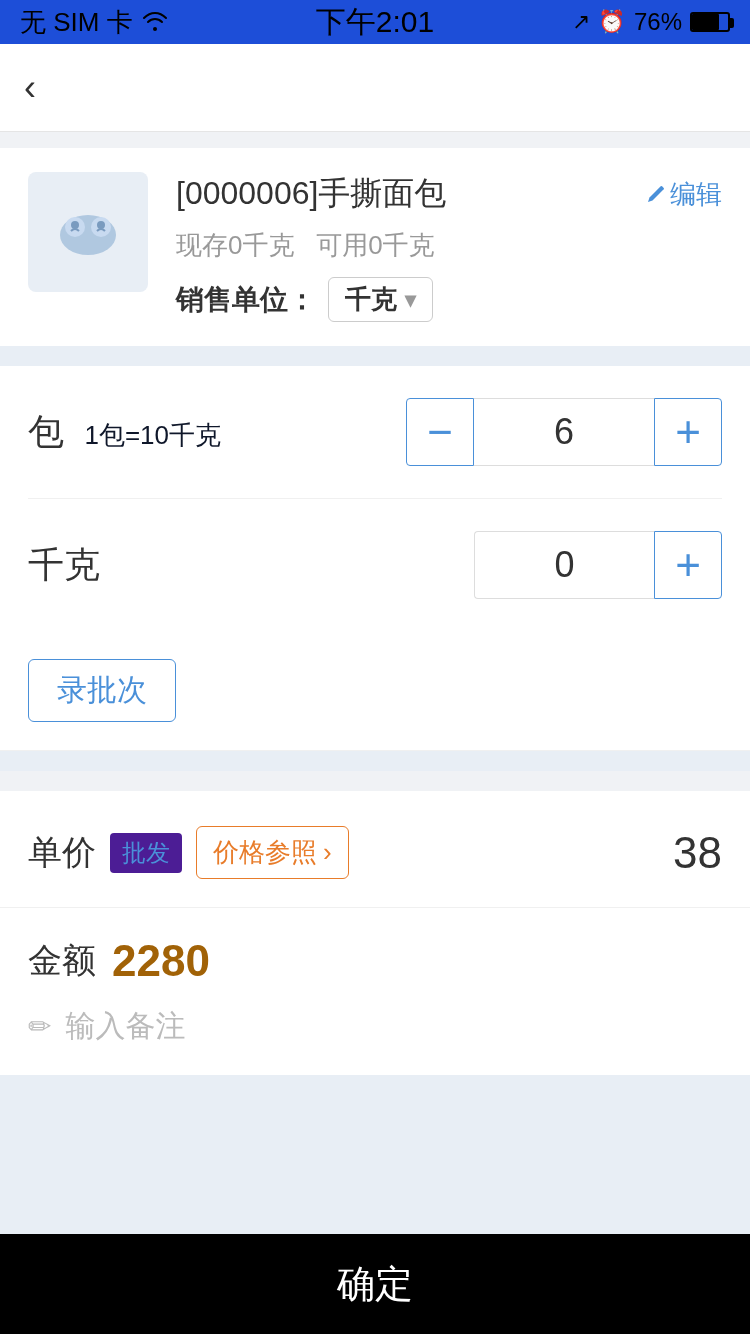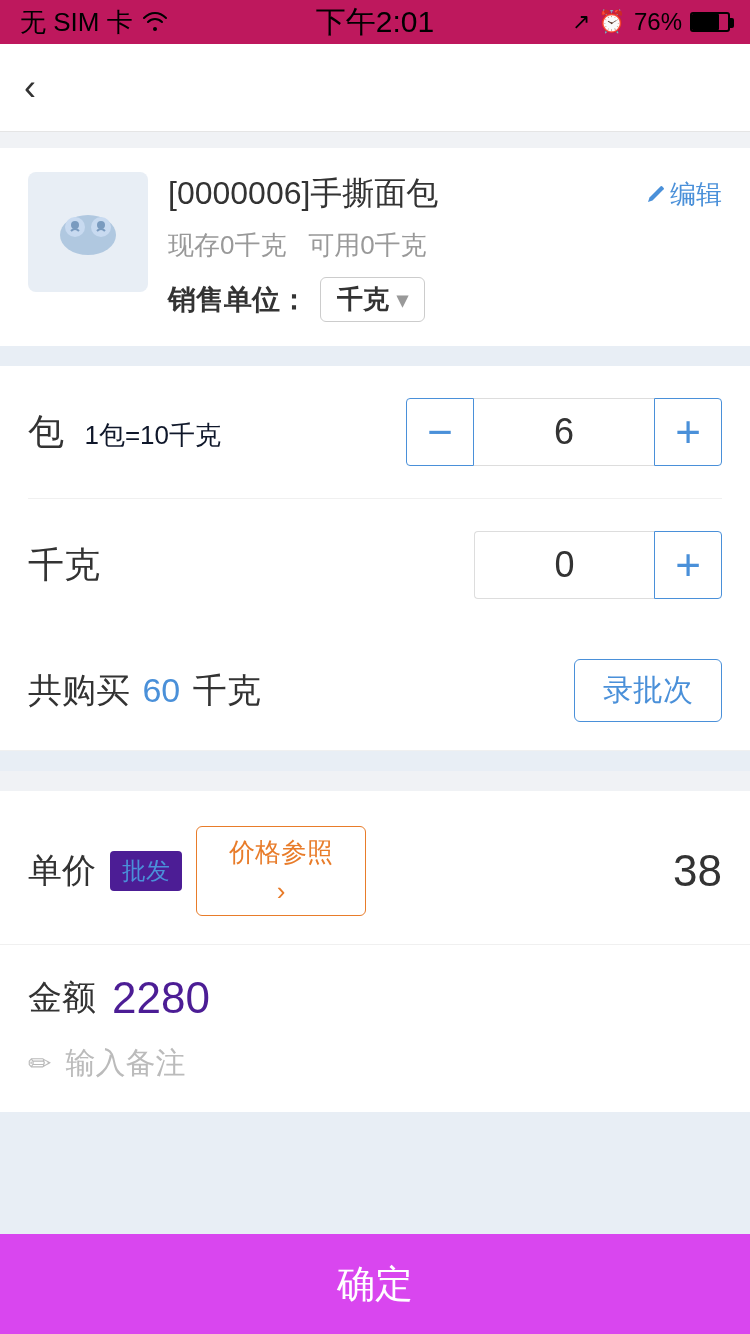--- a/index.html
+++ b/index.html
@@ -10,21 +10,21 @@
       width: 750px;
       min-height: 1334px;
       position: relative;
       overflow-x: hidden;
     }
 
     
     .status-bar {
       width: 750px;
       height: 44px;
-      background: #be185d;
+      background: #1d4ed8;
       display: flex;
       align-items: center;
       justify-content: space-between;
       padding: 0 20px;
       font-size: 28px;
     }
     .status-left {
       display: flex;
       align-items: center;
       gap: 8px;
@@ -70,21 +70,21 @@
       font-weight: 500;
       color: #333;
     }
 
     
     .product-card {
       background: #fff;
       padding: 24px 28px;
       display: flex;
       align-items: flex-start;
-      gap: 20px;
+      gap: 28px;
       margin-top: 16px;
     }
     .product-thumb {
       width: 120px;
       height: 120px;
       background: #e8eef5;
       border-radius: 8px;
       display: flex;
       align-items: center;
       justify-content: center;
@@ -240,29 +240,28 @@
     .batch-tag {
       background: #4c1d95;
       color: #4a90d9;
       font-size: 24px;
       padding: 4px 12px;
       border-radius: 4px;
     }
     .price-ref-btn {
       border: 1.5px solid #e87c2a;
       border-radius: 6px;
-      padding: 8px 32px;
+      padding: 8px 16px;
       font-size: 26px;
       color: #e87c2a;
       background: #fff;
       cursor: pointer;
       display: flex;
       align-items: center;
       gap: 6px;
-      flex-direction: column;
     }
     .price-value {
       font-size: 44px;
       color: #333;
       font-weight: 400;
     }
 
     
     .amount-section {
       background: #fff;
@@ -273,22 +272,22 @@
       align-items: center;
       gap: 16px;
       margin-bottom: 20px;
     }
     .amount-label {
       font-size: 34px;
       color: #333;
     }
     .amount-value {
       font-size: 44px;
-      color: #4c1d95;
-      font-weight: 400;
+      color: #a16207;
+      font-weight: 700;
     }
     .remark-row {
       display: flex;
       align-items: center;
       gap: 14px;
       color: #bbb;
       font-size: 30px;
     }
     .pencil-icon {
       font-size: 28px;
@@ -301,21 +300,21 @@
       height: 340px;
     }
 
     
     .confirm-btn {
       position: fixed;
       bottom: 0;
       left: 0;
       width: 750px;
       height: 100px;
-      background: #d946ef;
+      background: #000000;
       color: #fff;
       font-size: 38px;
       border: none;
       cursor: pointer;
       display: flex;
       align-items: center;
       justify-content: center;
     }
   </style>
 </head>
@@ -405,25 +404,20 @@
       <span style="font-size:36px;color:#333;">千克</span>
     </div>
     <div class="quantity-controls">
       <input class="qty-input" type="text" value="0" style="border-top: 1.5px solid rgb(221, 221, 221); border-bottom: 1.5px solid rgb(221, 221, 221); border-left: 1.5px solid rgb(221, 221, 221); border-image: initial; border-radius: 4px 0px 0px 4px; border-right: none;">
       <button class="qty-btn qty-btn-plus" style="border:1.5px solid #4a90d9;border-radius:0 4px 4px 0;">+</button>
     </div>
   </div>
 </div>
 
 <div class="total-row">
-  <div>
-    <span style="font-size:34px;color:#333;">共购买</span>
-    <span style="font-size:34px;color:#4a90d9;font-weight:500;margin:0 8px;">60</span>
-    <span style="font-size:34px;color:#333;">千克</span>
-  </div>
   <button class="batch-btn">录批次</button>
 </div>
 
 <div class="section-divider"></div>
 
 <div class="price-section">
   <div class="price-row">
     <div class="price-left">
       <span class="price-label">单价</span>
       <span class="batch-tag">批发</span>

